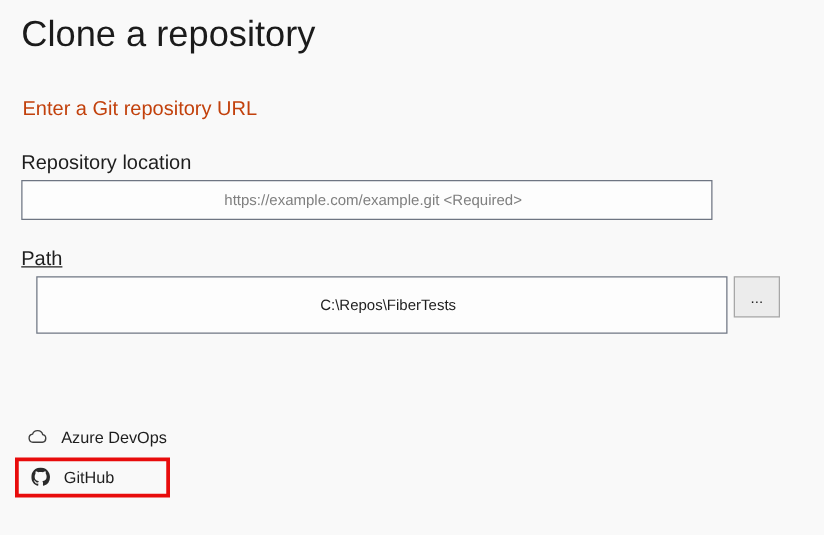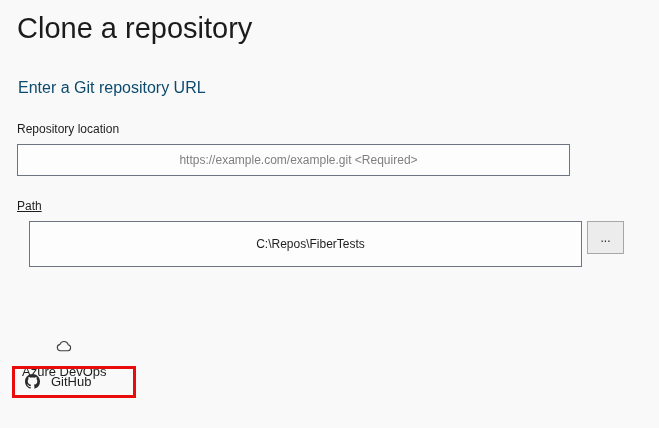--- a/index.html
+++ b/index.html
@@ -21,27 +21,27 @@
     top: 12px;
     font-size: 29px;
     font-weight: 300;
     color: #1b1b1b;
     letter-spacing: 0;
   }
   .section-heading {
     position: absolute;
     font-size: 16px;
     font-weight: 400;
-    color: #0c4a6e;
+    color: #c2410c;
   }
   .heading-url { left: 18px; top: 79px; }
   .heading-browse { left: 21px; top: 303px; }
   .field-label {
     position: absolute;
-    font-size: 12px;
+    font-size: 16px;
     font-weight: 400;
     color: #1e1e1e;
   }
   .label-repo { left: 17px; top: 122px; }
   .label-path { left: 17px; top: 199px; text-decoration: underline; }
   .text-input {
     position: absolute;
     left: 17px;
     width: 553px;
     height: 32px;
@@ -74,21 +74,21 @@
     padding: 0;
     cursor: pointer;
   }
   .provider-item {
     position: absolute;
     display: flex;
     align-items: center;
     gap: 11px;
     cursor: pointer;
   }
-  .provider-azure { left: 22px; top: 340px; height: 18px; flex-direction: column; }
+  .provider-azure { left: 22px; top: 340px; height: 18px; }
   .provider-label {
     font-size: 13px;
     color: #1e1e1e;
     white-space: nowrap;
   }
   .highlight-box {
     position: absolute;
     left: 12px;
     top: 366px;
     width: 124px;

